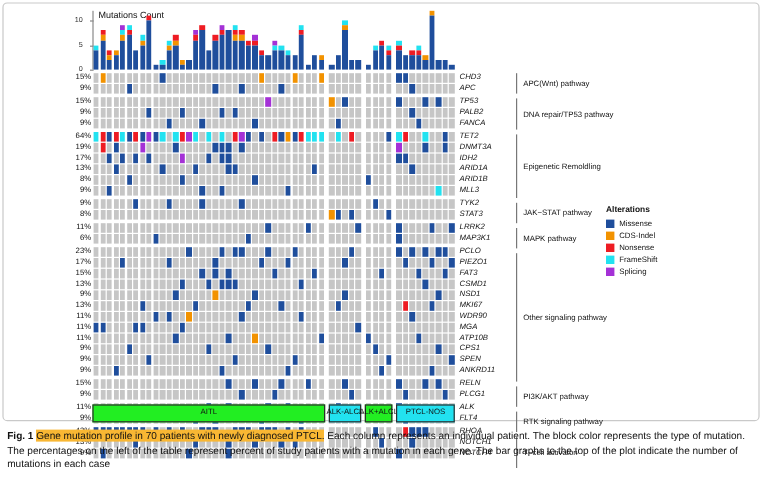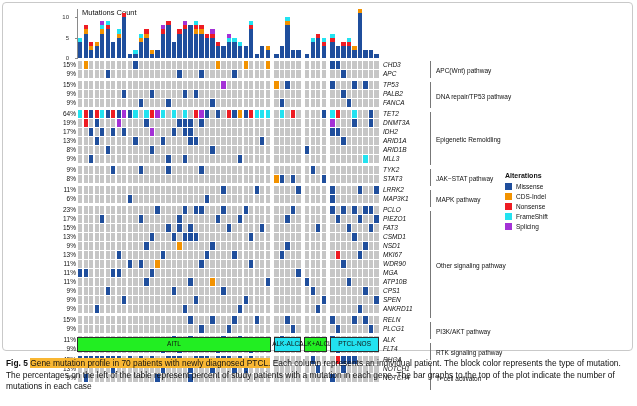--- a/index.html
+++ b/index.html
@@ -2434,16 +2434,16 @@
         <span>ALK+</span>
         <br>
         <span>ALCL</span>
       </div>
       <div class="grp" style="left: 251.747px; width: 49.7028px; background: rgb(34, 226, 240);">
         <span>PTCL-NOS</span>
       </div>
     </div>
 
   <div id="caption">
-    <span class="fignum">Fig. 5</span>
+    <span class="fignum">Fig. 1</span>
     <span class="hl">Gene mutation profile in 70 patients with newly diagnosed PTCL.</span><span> Each column represents an individual patient. The block color represents the type of mutation. The percentages on the left of the table represent percent of study patients with a mutation in each gene. The bar graphs to the top of the plot indicate the number of mutations in each case</span>
   </div>
 </div>
 
 </body></html>

